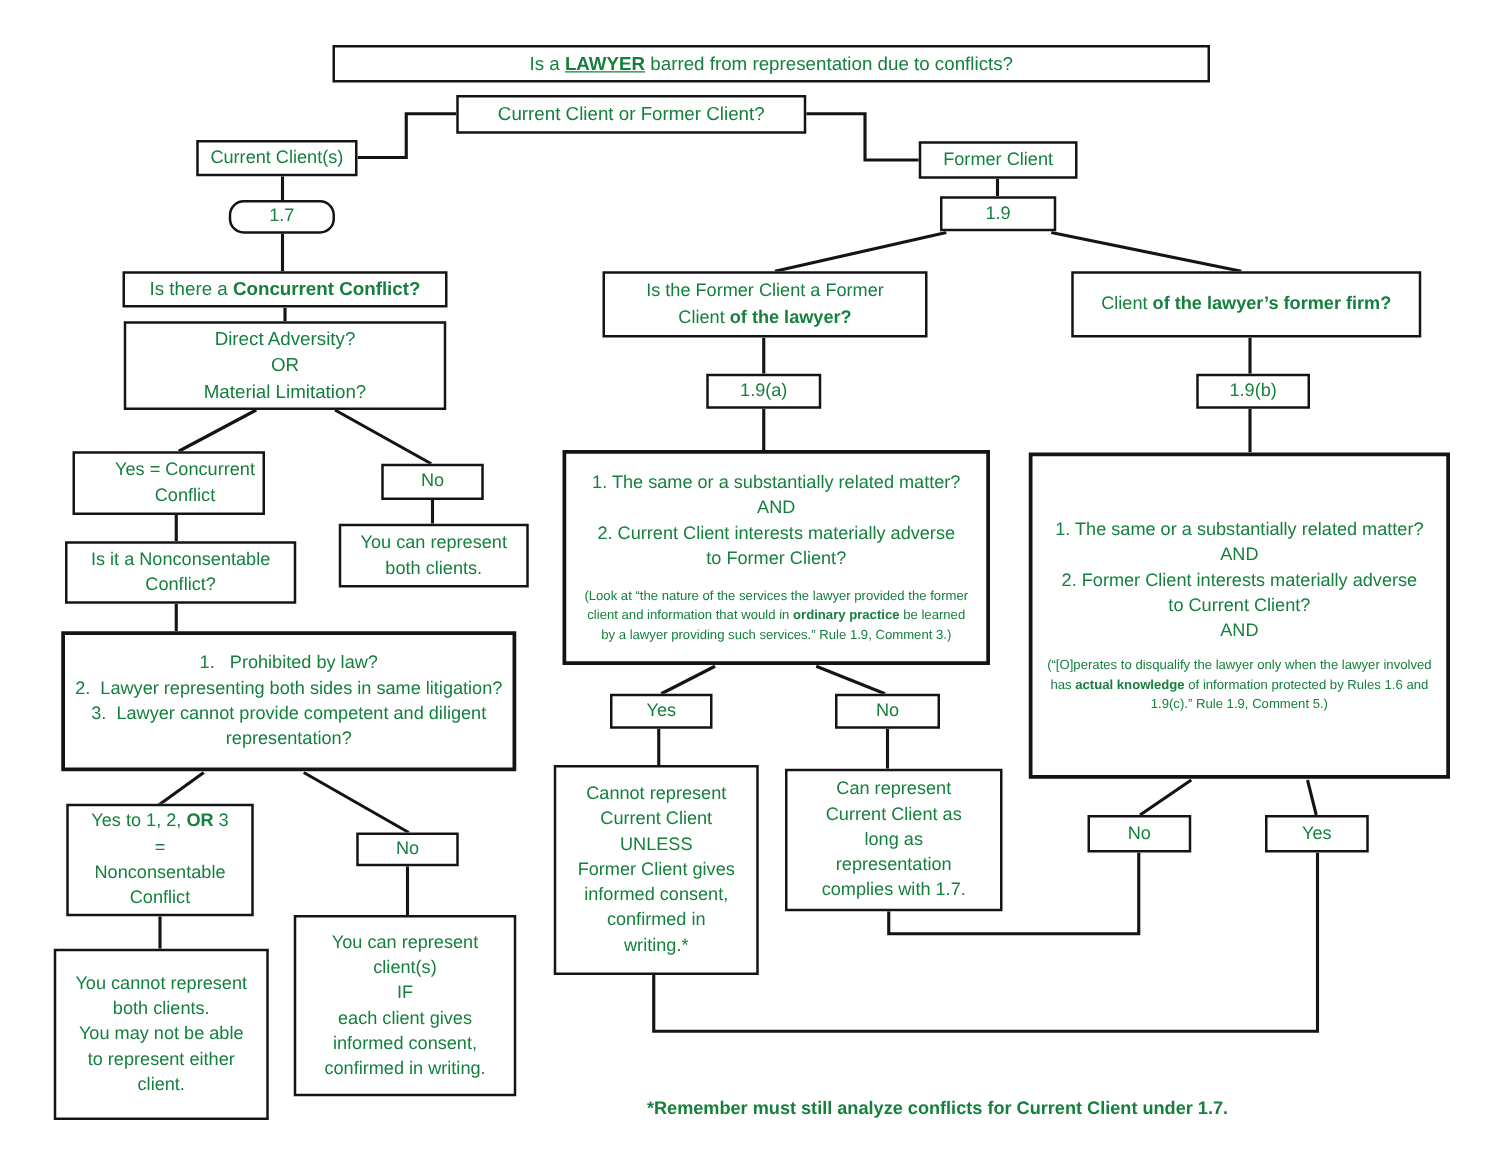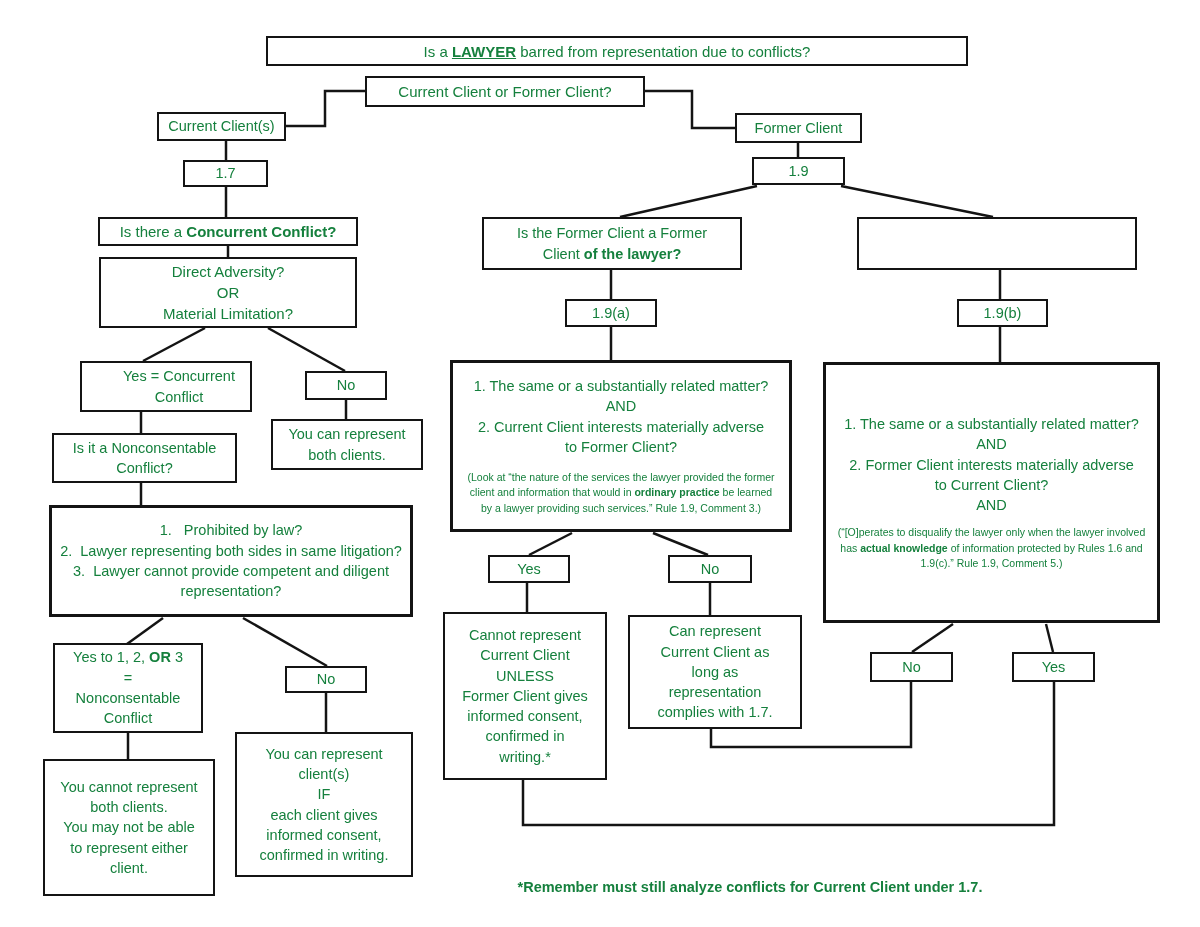--- a/index.html
+++ b/index.html
@@ -72,39 +72,39 @@
   </div>
 
   <div class="node" style="left:157px;top:112px;width:129px;height:29px;">
     <span>Current Client(s)</span>
   </div>
 
   <div class="node" style="left:735px;top:113px;width:127px;height:30px;">
     <span>Former Client</span>
   </div>
 
-  <div class="node chip" style="left:183px;top:160px;width:85px;height:27px;">
+  <div class="node chip" style="left:183px;top:160px;width:85px;height:27px;border-radius:12px;">
     <span>1.7</span>
   </div>
 
   <div class="node chip" style="left:752px;top:157px;width:93px;height:28px;">
     <span>1.9</span>
   </div>
 
   <div class="node" style="left:98px;top:217px;width:260px;height:29px;font-size:15px;">
     <div><span>Is there a </span><b>Concurrent Conflict?</b></div>
   </div>
 
   <div class="node" style="left:99px;top:257px;width:258px;height:71px;font-size:15px;">
     <div class="pl">Direct Adversity?
 OR
 Material Limitation?</div>
   </div>
 
-  <div class="node" style="left:80px;top:361px;width:172px;height:51px;padding-left:32px;">
+  <div class="node" style="left:58px;top:361px;width:154px;height:51px;padding-left:32px;">
     <div class="pl">Yes = Concurrent
 Conflict</div>
   </div>
 
   <div class="node" style="left:305px;top:371px;width:82px;height:29px;">
     <span>No</span>
   </div>
 
   <div class="node" style="left:52px;top:433px;width:185px;height:50px;">
     <div class="pl">Is it a Nonconsentable
@@ -156,20 +156,21 @@
 
   <div class="node" style="left:482px;top:217px;width:260px;height:53px;">
     <div>
       <div>Is the Former Client a Former</div>
       <div><span>Client </span><b>of the lawyer?</b></div>
     </div>
   </div>
 
   <div class="node" style="left:857px;top:217px;width:280px;height:53px;">
     <div>
+      <div><span>Client </span><b>of the lawyer’s former firm?</b></div>
     </div>
   </div>
 
   <div class="node chip" style="left:565px;top:299px;width:92px;height:28px;">
     <span>1.9(a)</span>
   </div>
 
   <div class="node chip" style="left:957px;top:299px;width:91px;height:28px;">
     <span>1.9(b)</span>
   </div>

